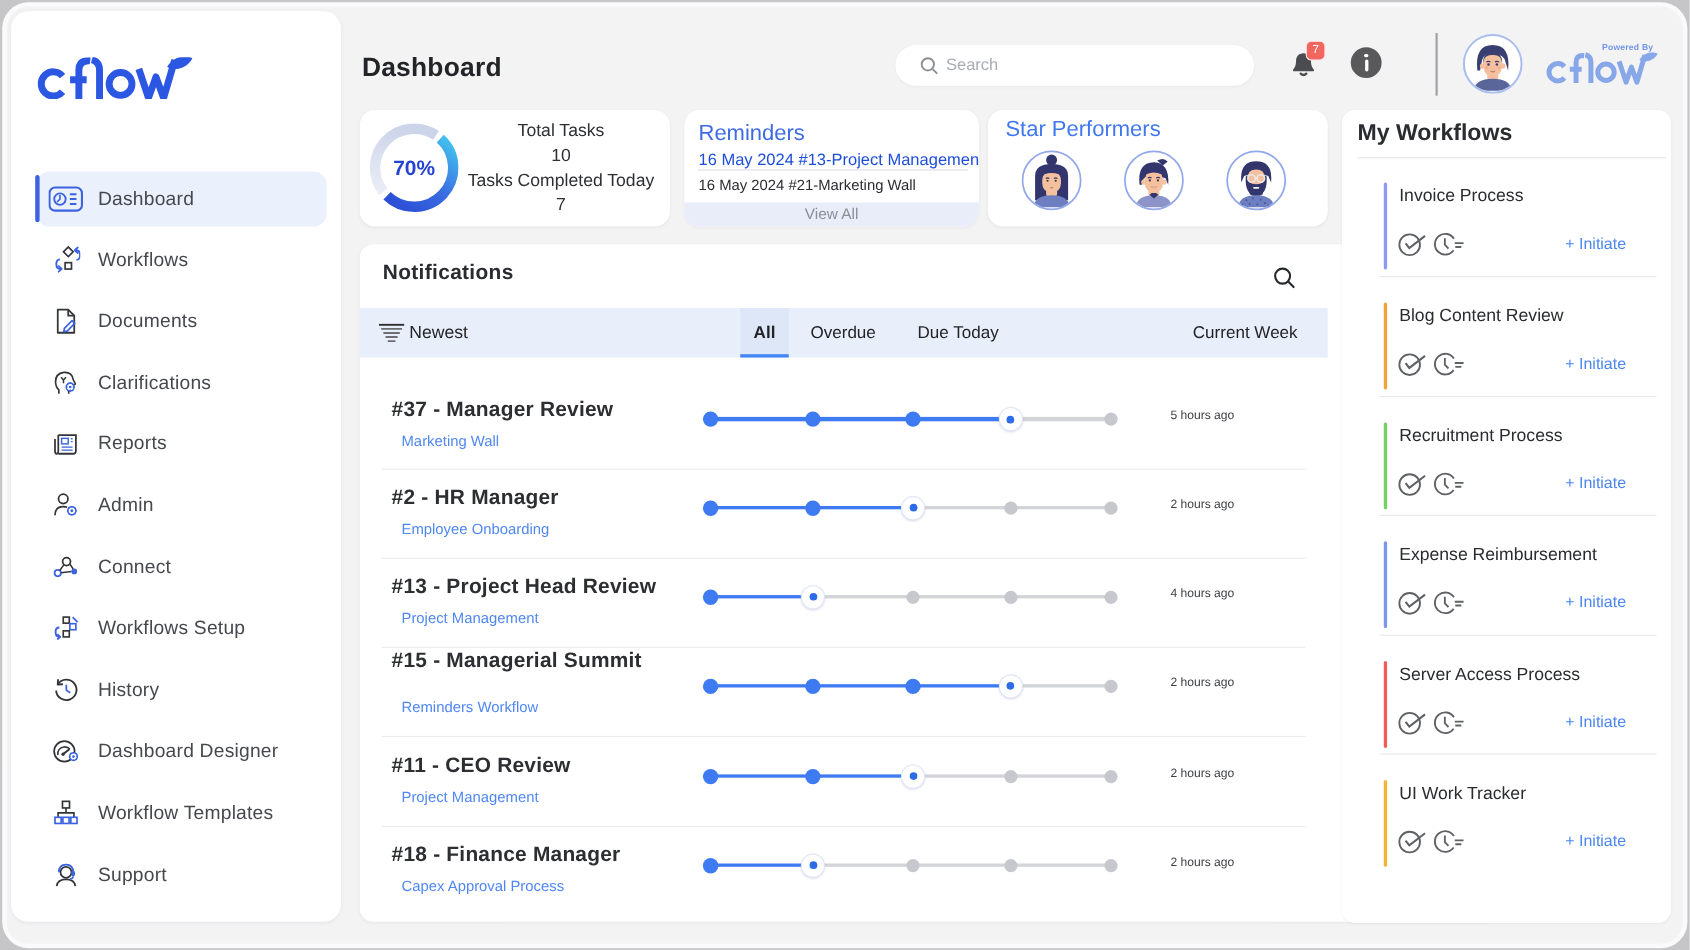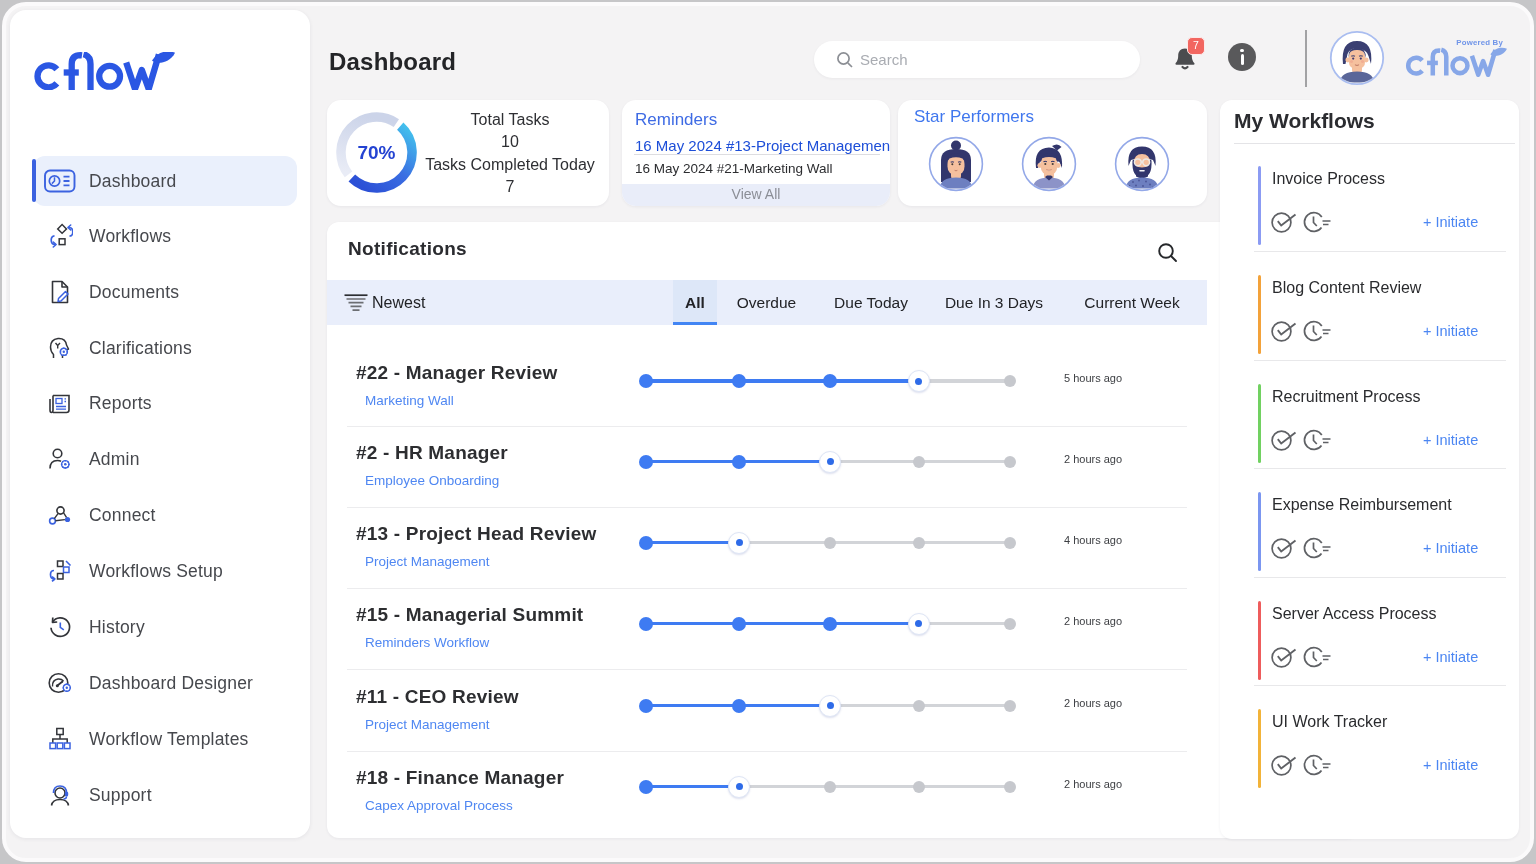--- a/index.html
+++ b/index.html
@@ -9,21 +9,21 @@
 .sidebar{position:absolute;left:10px;top:10px;width:300px;height:828px;background:#fff;border-radius:16px;box-shadow:0 1px 4px rgba(30,30,60,.07)}
 .menu-item{position:absolute;left:23px;width:264px;height:50px}
 .menu-item svg{position:absolute;left:14px;top:50%;transform:translateY(-50%)}
 .menu-item.active svg{left:11px}
 .menu-item .mi-label{position:absolute;left:56px;top:50%;transform:translateY(-50%);font-size:17.5px;color:#46484d;letter-spacing:.2px;white-space:nowrap}
 .menu-item.active{background:#eaf0fc;border-radius:12px}
 .menu-item.active:before{content:"";position:absolute;left:-1px;top:3px;width:4px;height:43px;border-radius:3px;background:#3b62e0}
 .pagetitle{position:absolute;left:329px;top:48px;font-size:24px;font-weight:600;color:#232427;letter-spacing:.2px}
 .search{position:absolute;left:814px;top:41px;width:326px;height:37px;background:#fff;border-radius:19px;box-shadow:0 1px 3px rgba(30,30,60,.05)}
 .search .ph{position:absolute;left:46px;top:10px;font-size:15px;color:#a9acb2}
-.bluehead{font-size:17px;color:#4077ee}
+.bluehead{font-size:20px;color:#4077ee}
 .tab{position:absolute;top:58px;height:45px;line-height:45px;font-size:15.5px;color:#222327;text-align:center}
 .notif-title{font-size:19px;font-weight:600;color:#2d2e31;letter-spacing:.2px;white-space:nowrap}
 .notif-link{font-size:13.5px;color:#4f87f2;white-space:nowrap}
 .hrs{font-size:11px;color:#3c3e42;white-space:nowrap}
 .wf-title{font-size:16px;color:#2a2b2e;white-space:nowrap}
 .initiate{font-size:14.5px;color:#4b86f2;white-space:nowrap}
 .ctr{text-align:center}
 </style></head><body>
 <div class="app"></div>
 <div class="sidebar">
@@ -317,23 +317,22 @@
 <div class="abs" style="left:0;top:58px;width:880px;height:45px;background:#e9eefb"></div>
 <svg class="abs" style="left:17px;top:72px" width="24" height="18" viewBox="0 0 24 18">
       <path d="M0.5 1.2 H23.5" stroke="#2c2e32" stroke-width="1.7"></path>
       <path d="M2.5 5 H21.5 M4.5 8.7 H19.5 M6.5 12.4 H17.5 M8.5 16.1 H15.5" stroke="#6c6e73" stroke-width="1.7"></path>
     </svg>
 <div class="abs" style="left:45px;top:58px;height:45px;line-height:45px;font-size:16px;color:#222327">Newest</div>
 <div class="abs" style="left:346px;top:58px;width:44px;height:45px;background:#dde7f8;border-bottom:3px solid #4285f4"></div>
 <div class="tab" style="left:288.0px;width:160px;font-weight:bold">All</div>
 <div class="tab" style="left:464.0px;width:160px;font-weight:normal">Due Today</div>
 <div class="tab" style="left:359.5px;width:160px;font-weight:normal">Overdue</div>
-<div class="tab" style="left:587.0px;width:160px;font-weight:normal">Due In 3 Days</div>
 <div class="tab" style="left:725.0px;width:160px;font-weight:normal">Current Week</div>
-<div class="abs notif-title" style="left:29px;top:139.5px">#22 - Manager Review</div>
+<div class="abs notif-title" style="left:29px;top:139.5px">#37 - Manager Review</div>
 <div class="abs notif-link" style="left:38px;top:170.5px">Marketing Wall</div>
 <div class="abs" style="left:319.4px;top:157.25px;width:92.90000000000003px;height:3.5px;background:#3e7bf2"></div>
 <div class="abs" style="left:412.3px;top:157.25px;width:90.80000000000001px;height:3.5px;background:#3e7bf2"></div>
 <div class="abs" style="left:503.1px;top:157.25px;width:88.79999999999995px;height:3.5px;background:#3e7bf2"></div>
 <div class="abs" style="left:591.9px;top:157.25px;width:90.80000000000007px;height:3.5px;background:#d2d4d8"></div>
 <div class="abs" style="left:312.4px;top:152.0px;width:14px;height:14px;border-radius:50%;background:#3e7bf2"></div>
 <div class="abs" style="left:405.3px;top:152.0px;width:14px;height:14px;border-radius:50%;background:#3e7bf2"></div>
 <div class="abs" style="left:496.1px;top:152.0px;width:14px;height:14px;border-radius:50%;background:#3e7bf2"></div>
 <div class="abs" style="left:580.9px;top:148.0px;width:22px;height:22px;border-radius:50%;background:#fff;border:1.5px solid #dfe6f5;box-shadow:0 1px 2px rgba(60,80,160,.18)"></div>
 <div class="abs" style="left:588.4px;top:155.5px;width:7px;height:7px;border-radius:50%;background:#2e6be8"></div>
@@ -358,21 +357,21 @@
 <div class="abs" style="left:412.3px;top:318.75px;width:90.80000000000001px;height:3.5px;background:#d2d4d8"></div>
 <div class="abs" style="left:503.1px;top:318.75px;width:88.79999999999995px;height:3.5px;background:#d2d4d8"></div>
 <div class="abs" style="left:591.9px;top:318.75px;width:90.80000000000007px;height:3.5px;background:#d2d4d8"></div>
 <div class="abs" style="left:312.4px;top:313.5px;width:14px;height:14px;border-radius:50%;background:#3e7bf2"></div>
 <div class="abs" style="left:401.3px;top:309.5px;width:22px;height:22px;border-radius:50%;background:#fff;border:1.5px solid #dfe6f5;box-shadow:0 1px 2px rgba(60,80,160,.18)"></div>
 <div class="abs" style="left:408.8px;top:317.0px;width:7px;height:7px;border-radius:50%;background:#2e6be8"></div>
 <div class="abs" style="left:497.1px;top:314.5px;width:12px;height:12px;border-radius:50%;background:#c6c8cd"></div>
 <div class="abs" style="left:585.9px;top:314.5px;width:12px;height:12px;border-radius:50%;background:#c6c8cd"></div>
 <div class="abs" style="left:676.7px;top:314.5px;width:12px;height:12px;border-radius:50%;background:#c6c8cd"></div>
 <div class="abs hrs" style="left:737px;top:311.5px">4 hours ago</div>
-<div class="abs notif-title" style="left:29px;top:382px">#15 - Managerial Summit</div>
+<div class="abs notif-title" style="left:29px;top:368px">#15 - Managerial Summit</div>
 <div class="abs notif-link" style="left:38px;top:413px">Reminders Workflow</div>
 <div class="abs" style="left:319.4px;top:399.75px;width:92.90000000000003px;height:3.5px;background:#3e7bf2"></div>
 <div class="abs" style="left:412.3px;top:399.75px;width:90.80000000000001px;height:3.5px;background:#3e7bf2"></div>
 <div class="abs" style="left:503.1px;top:399.75px;width:88.79999999999995px;height:3.5px;background:#3e7bf2"></div>
 <div class="abs" style="left:591.9px;top:399.75px;width:90.80000000000007px;height:3.5px;background:#d2d4d8"></div>
 <div class="abs" style="left:312.4px;top:394.5px;width:14px;height:14px;border-radius:50%;background:#3e7bf2"></div>
 <div class="abs" style="left:405.3px;top:394.5px;width:14px;height:14px;border-radius:50%;background:#3e7bf2"></div>
 <div class="abs" style="left:496.1px;top:394.5px;width:14px;height:14px;border-radius:50%;background:#3e7bf2"></div>
 <div class="abs" style="left:580.9px;top:390.5px;width:22px;height:22px;border-radius:50%;background:#fff;border:1.5px solid #dfe6f5;box-shadow:0 1px 2px rgba(60,80,160,.18)"></div>
 <div class="abs" style="left:588.4px;top:398.0px;width:7px;height:7px;border-radius:50%;background:#2e6be8"></div>

